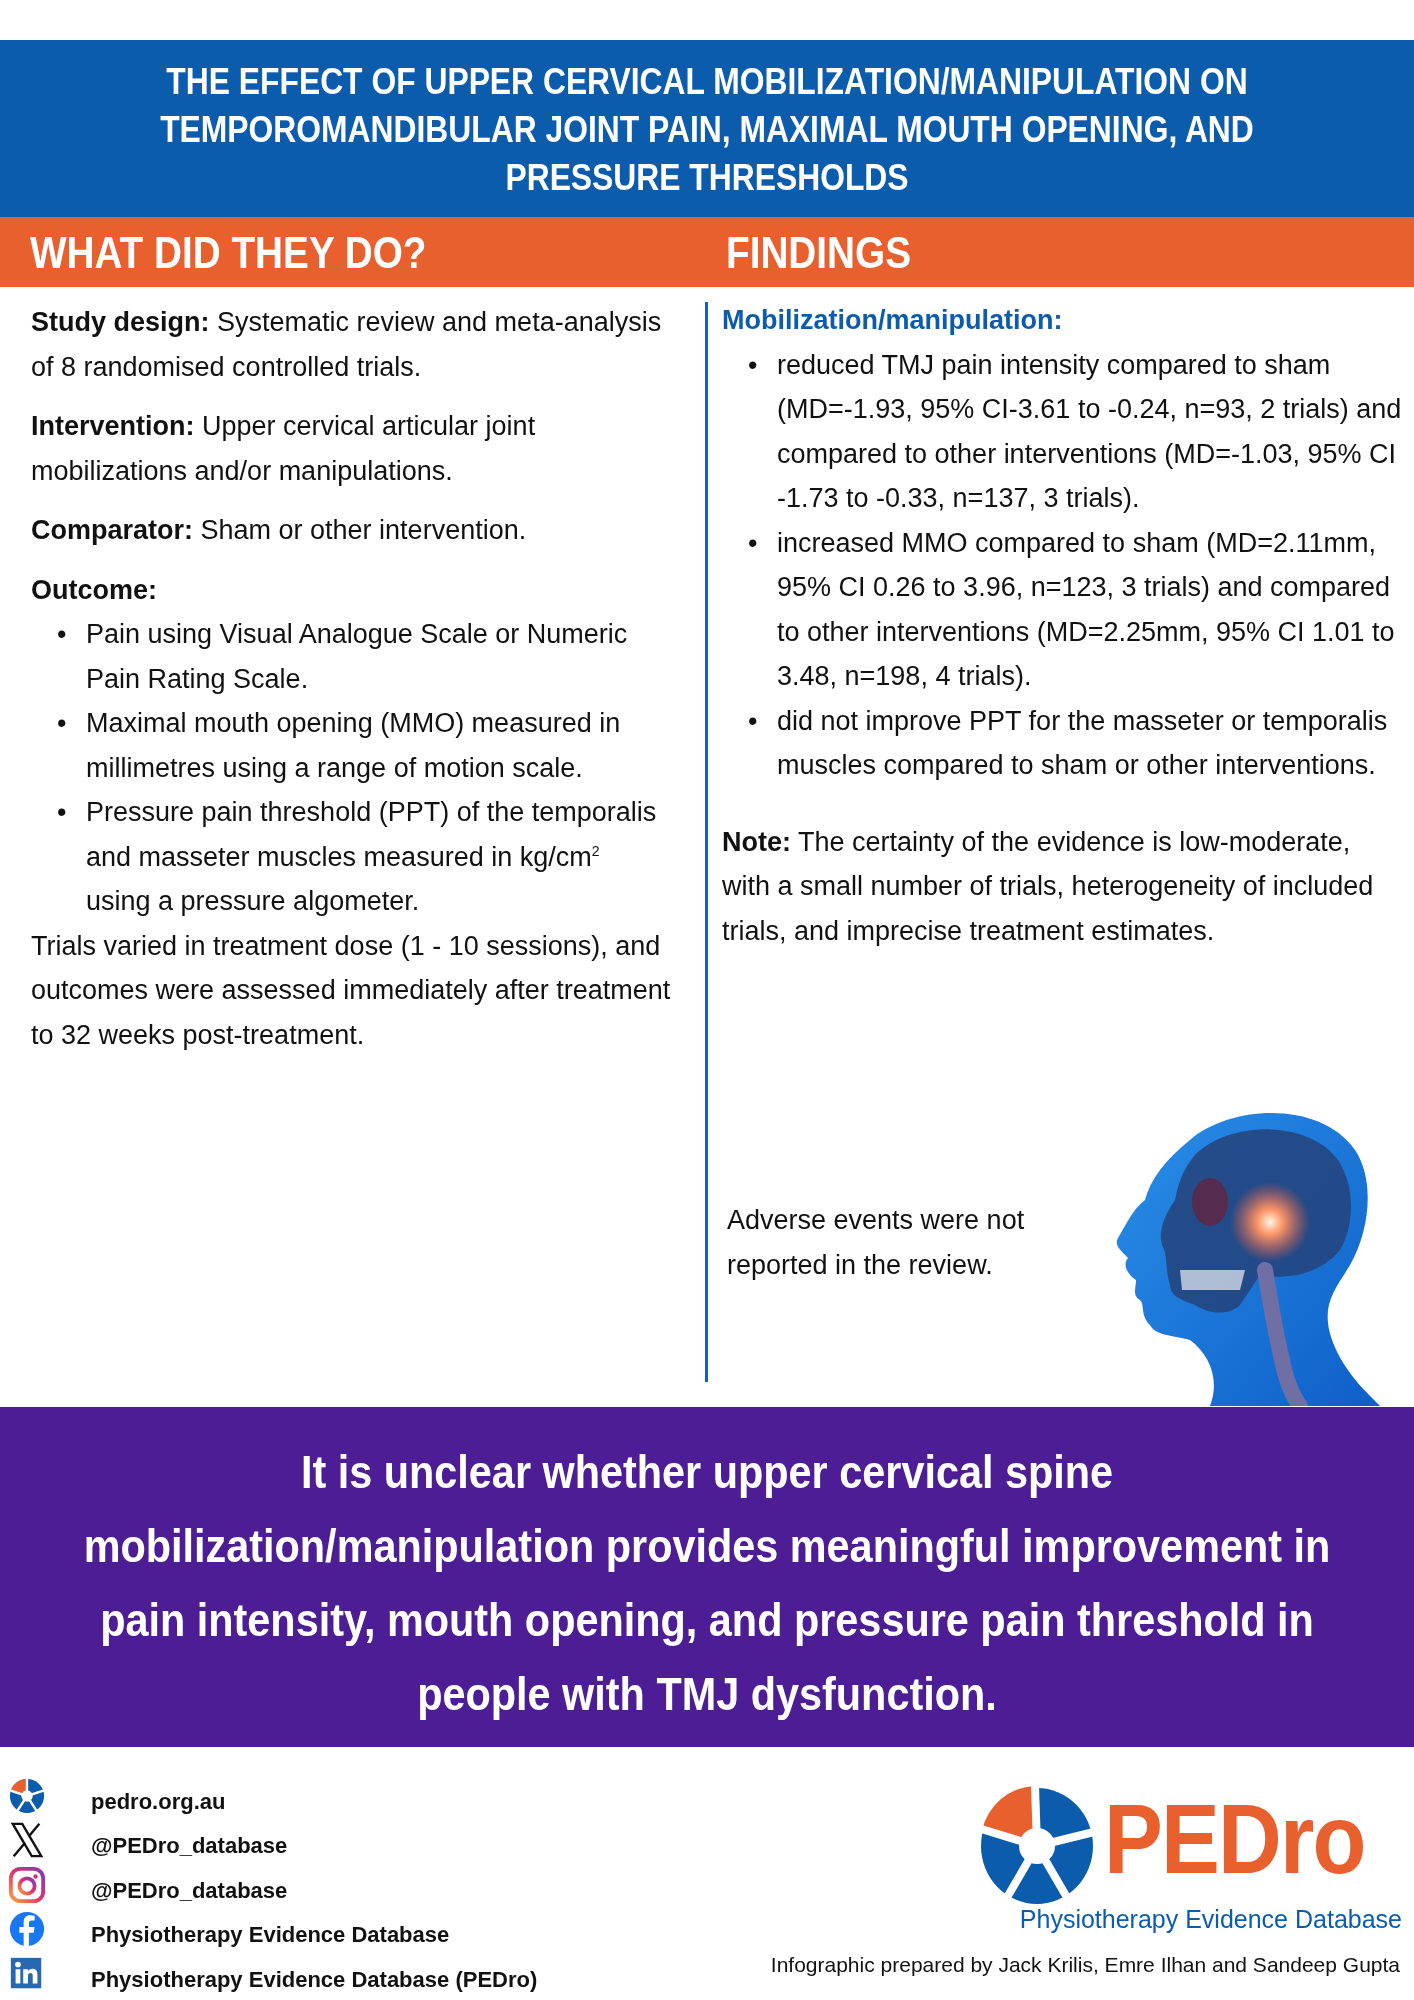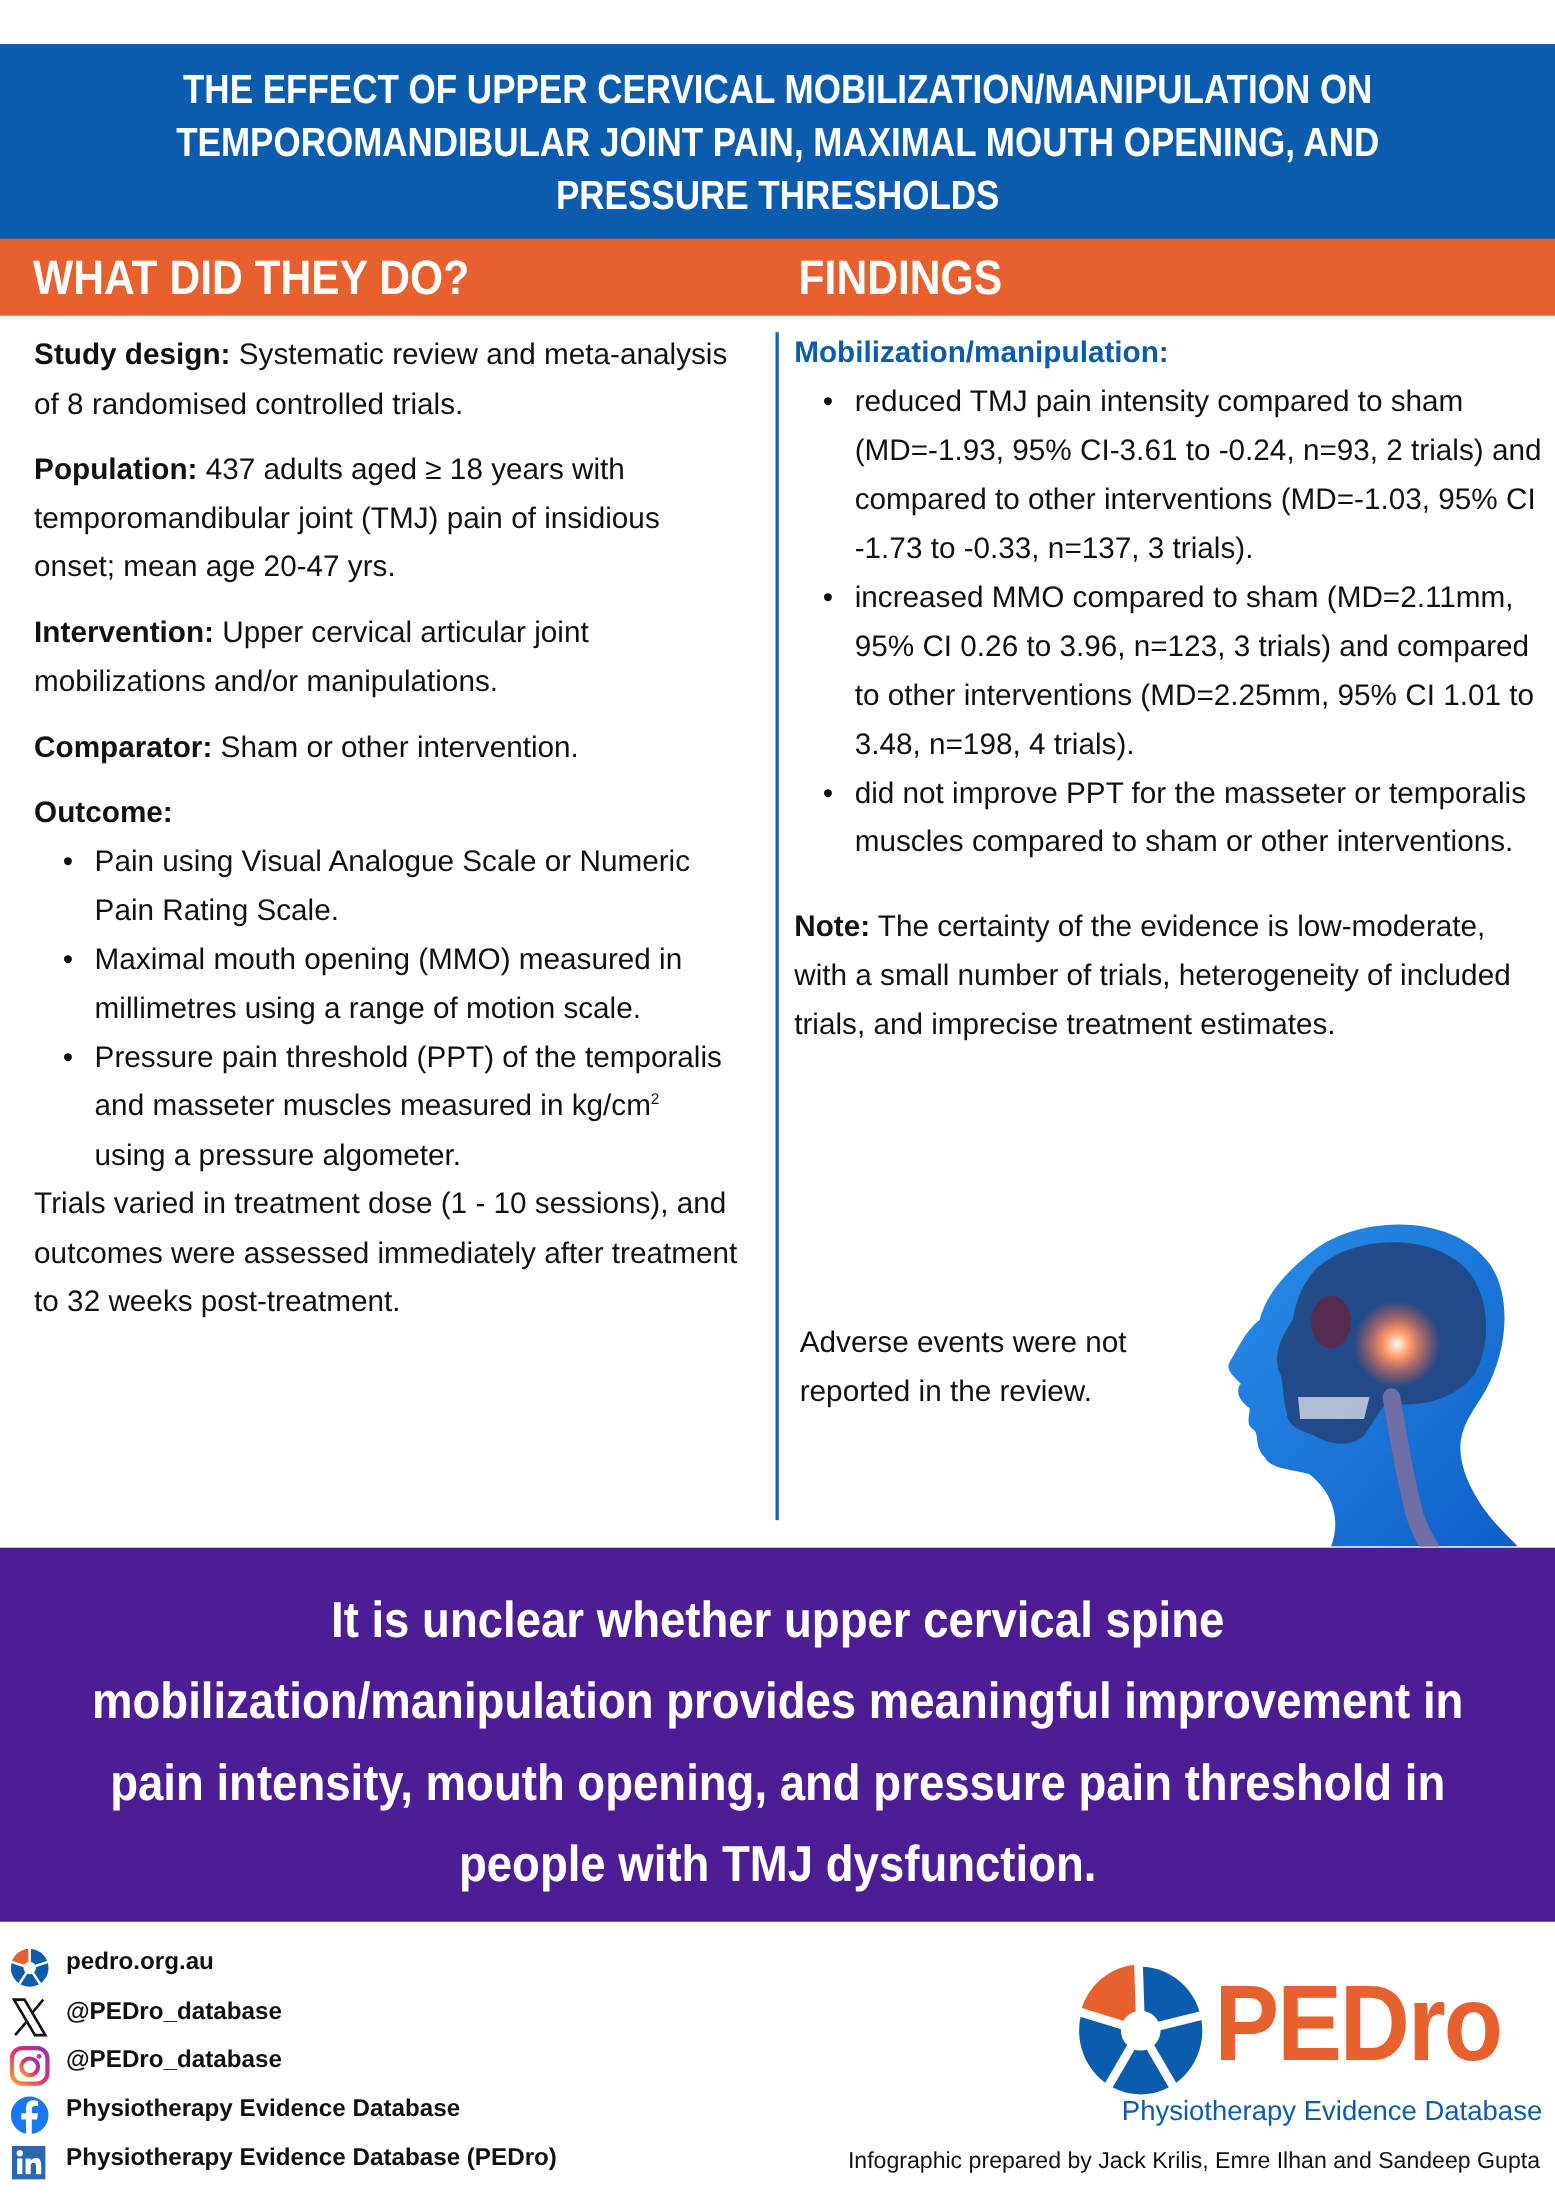--- a/index.html
+++ b/index.html
@@ -74,21 +74,21 @@
     .conclusion .text {
       position: absolute; left: 0; right: 0; top: 28px;
       font-weight: 700; font-size: 46px; line-height: 74px;
       transform: scaleX(0.9); transform-origin: center top;
     }
 
     .socials {
       position: absolute; left: 8px; top: 1770px; width: 600px;
     }
     .social-row {
-      display: flex; align-items: flex-start; height: 44.5px;
+      display: flex; align-items: flex-end; height: 44.5px; gap: 31px;
     }
     .social-row .icon { width: 38px; height: 38px; margin-right: 14px; flex: none; }
     .social-row .label { font-weight: 700; font-size: 22px; }
 
     .logo {
       position: absolute; left: 972px; top: 1778px; width: 430px; height: 160px;
     }
     .logo .wordmark {
       position: absolute; left: 132px; top: 6px;
       font-weight: 700; font-size: 98px; line-height: 110px; color: #e8602e;
@@ -112,21 +112,20 @@
   <div class="citation"><span>Lam et al. </span><em>Arch Rehabil Res Clin Trans.</em><span> 2022;5(1):100242</span></div>
 </div>
 
 <div class="band">
   <div class="h h-left">WHAT DID THEY DO?</div>
   <div class="h h-right">FINDINGS</div>
 </div>
 
 <div class="col-left">
   <p><b>Study design:</b><span> Systematic review and meta-analysis of 8 randomised controlled trials.</span></p>
-  <p><b>Population:</b><span> 437 adults aged ≥ 18 years with temporomandibular joint (TMJ) pain of insidious onset; mean age 20-47 yrs.</span></p>
   <p><b>Intervention:</b><span> Upper cervical articular joint mobilizations and/or manipulations.</span></p>
   <p><b>Comparator:</b><span> Sham or other intervention.</span></p>
   <div>
     <b>Outcome:</b>
     <ul>
       <li>Pain using Visual Analogue Scale or Numeric Pain Rating Scale.</li>
       <li>Maximal mouth opening (MMO) measured in millimetres using a range of motion scale.</li>
       <li><span>Pressure pain threshold (PPT) of the temporalis and masseter muscles measured in kg/cm</span><sup style="font-size:14px;line-height:0;">2</sup><span> using a pressure algometer.</span></li>
     </ul>
   </div>

